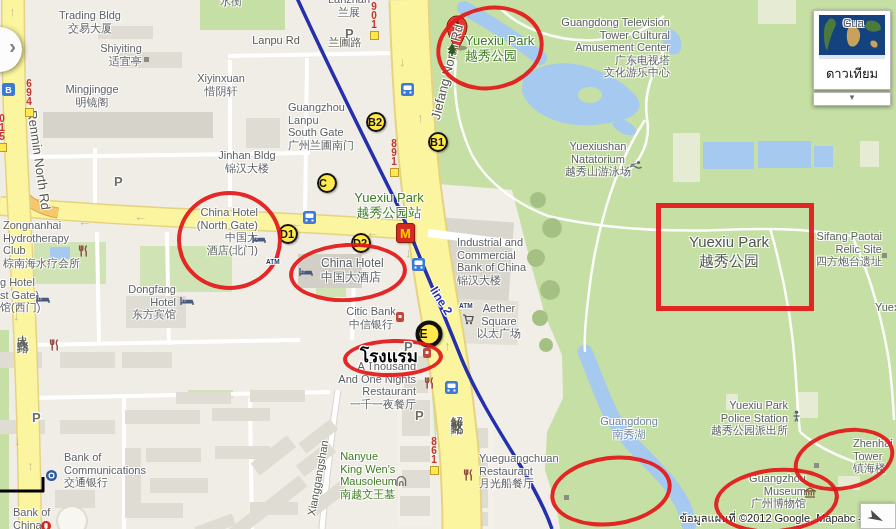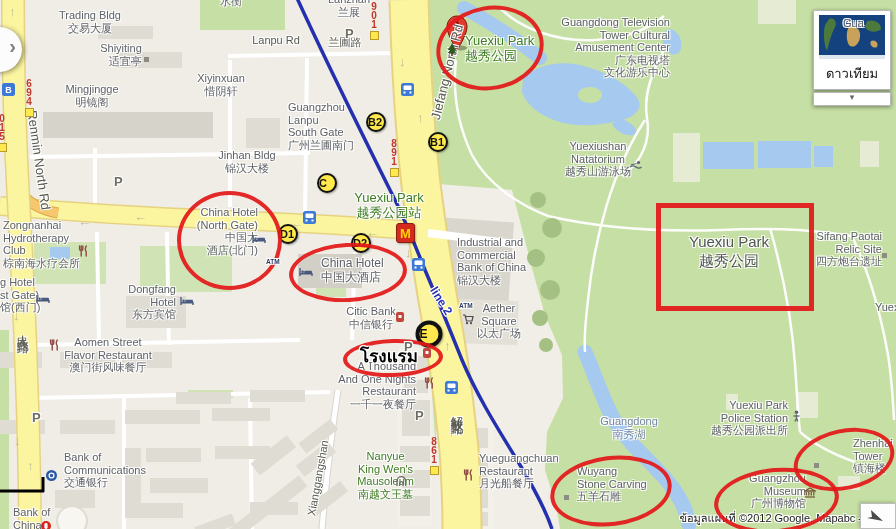--- a/index.html
+++ b/index.html
@@ -311,25 +311,20 @@
     </div>
     <div class="maplabel " style="left: 0px; top: 276px;">
       <div>g Hotel</div>
       <div>st Gate)</div>
       <div>馆(西门)</div>
     </div>
     <div class="maplabel sz12" style="left: 321px; top: 257px;">
       <div>China Hotel</div>
       <div>中国大酒店</div>
     </div>
-    <div class="maplabel " style="left: 108px; top: 336px; transform: translateX(-50%); text-align: center;">
-      <div>Aomen Street</div>
-      <div>Flavor Restaurant</div>
-      <div>澳门街风味餐厅</div>
-    </div>
     <div class="maplabel " style="left: 371px; top: 305px; transform: translateX(-50%); text-align: center;">
       <div>Citic Bank</div>
       <div>中信银行</div>
     </div>
     <div class="maplabel " style="left: 457px; top: 236px;">
       <div>Industrial and</div>
       <div>Commercial</div>
       <div>Bank of China</div>
       <div>锦汉大楼</div>
     </div>
@@ -355,44 +350,39 @@
     </div>
     <div class="maplabel road" style="left: 318px; top: 478px; transform: translate(-50%, -50%) rotate(-80deg);">
       <div>Xianggangshan</div>
     </div>
     <div class="maplabel " style="left: 416px; top: 360px; transform: translateX(-100%); text-align: right;">
       <div>A Thousand</div>
       <div>And One Nights</div>
       <div>Restaurant</div>
       <div>一千一夜餐厅</div>
     </div>
-    <div class="maplabel green" style="left: 414px; top: 450px; transform: translateX(-100%); text-align: center;">
+    <div class="maplabel green" style="left: 397px; top: 450px; transform: translateX(-100%); text-align: left;">
       <div>Nanyue</div>
       <div>King Wen's</div>
       <div>Mausoleum</div>
       <div>南越文王墓</div>
     </div>
     <div class="maplabel " style="left: 479px; top: 452px;">
       <div>Yueguangchuan</div>
       <div>Restaurant</div>
       <div>月光船餐厅</div>
     </div>
     <div class="maplabel water" style="left: 629px; top: 415px; transform: translateX(-50%); text-align: center;">
       <div>Guangdong</div>
       <div>南秀湖</div>
     </div>
     <div class="maplabel " style="left: 788px; top: 399px; transform: translateX(-100%); text-align: right;">
       <div>Yuexiu Park</div>
       <div>Police Station</div>
       <div>越秀公园派出所</div>
-    </div>
-    <div class="maplabel " style="left: 577px; top: 465px;">
-      <div>Wuyang</div>
-      <div>Stone Carving</div>
-      <div>五羊石雕</div>
     </div>
     <div class="maplabel " style="left: 806px; top: 472px; transform: translateX(-100%); text-align: right;">
       <div>Guangzhou</div>
       <div>Museum</div>
       <div>广州博物馆</div>
     </div>
     <div class="maplabel " style="left: 829px; top: 437px; margin-left: 24px;">
       <div>Zhenhai</div>
       <div>Tower</div>
       <div>镇海楼</div>

